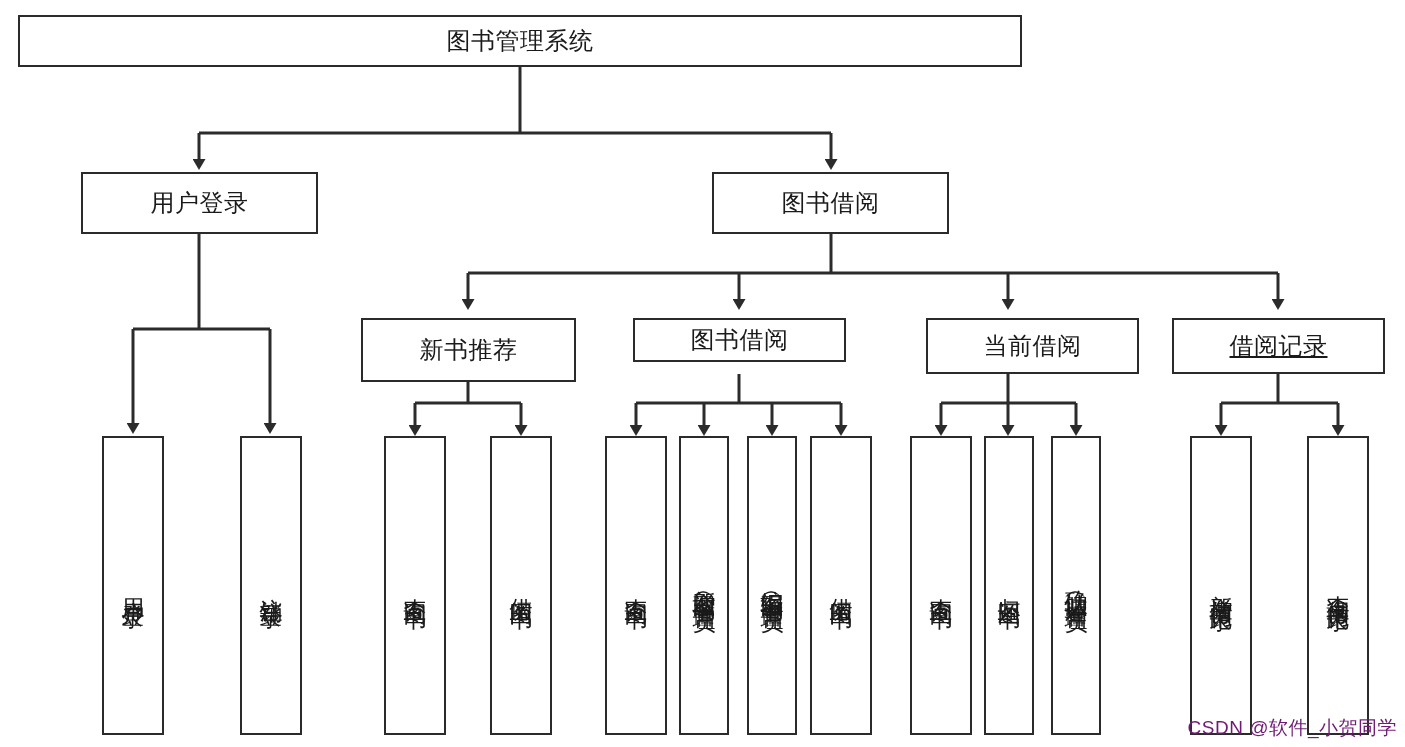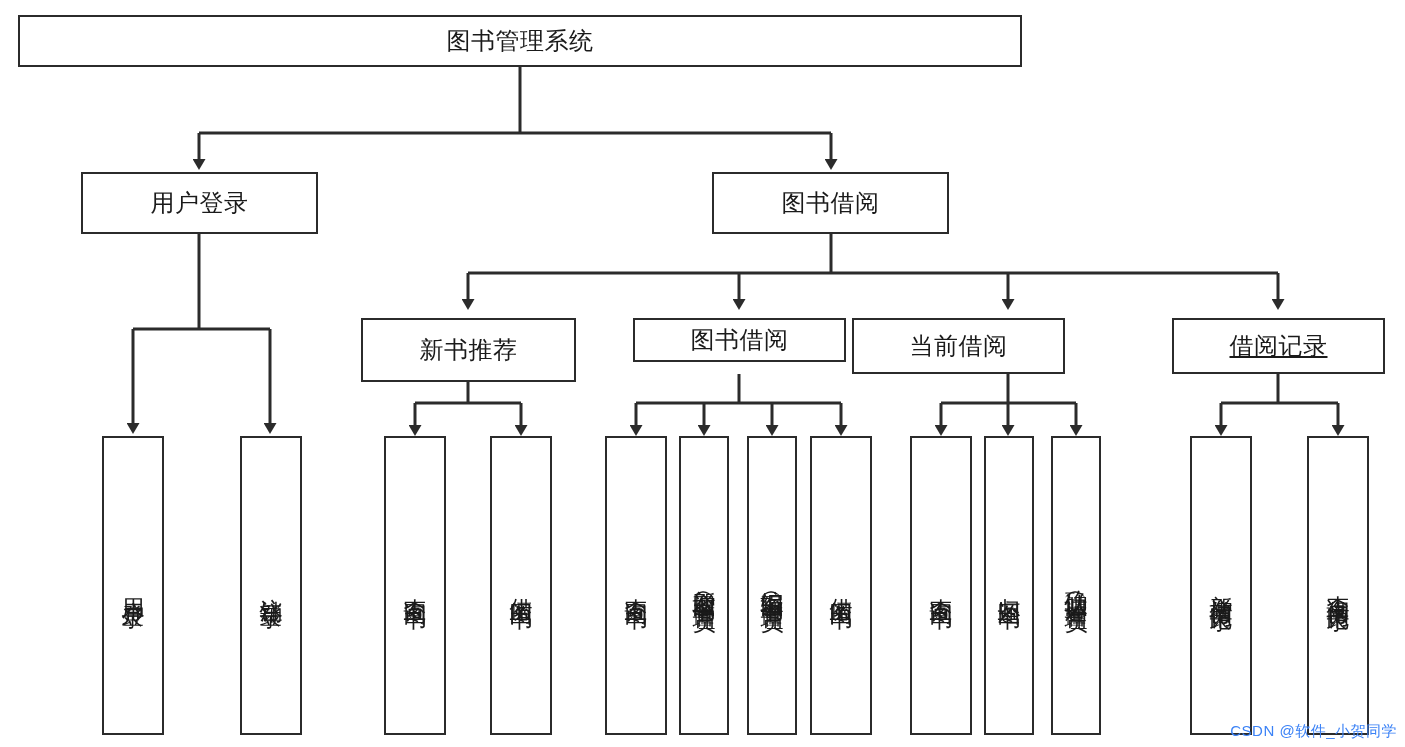--- a/index.html
+++ b/index.html
@@ -56,22 +56,22 @@
     text-orientation: upright;
     font-size: 23px;
     line-height: 1.18;
     letter-spacing: 3px;
     white-space: nowrap;
   }
   .watermark {
     position: absolute;
     right: 8px;
     bottom: 6px;
-    font-size: 15px;
-    color: #3b82f6;
+    font-size: 19px;
+    color: #701a75;
     letter-spacing: 0.5px;
     white-space: nowrap;
   }
 </style>
 </head>
 <body>
 
 <div id="canvas">
 
   <svg class="wires" viewBox="0 0 1405 747">
@@ -134,21 +134,21 @@
   <div class="node h" style="left:712px; top:172px; width:237px; height:62px;">
     <span class="label">图书借阅</span>
   </div>
 
   <div class="node h" style="left:361px; top:318px; width:215px; height:64px;">
     <span class="label">新书推荐</span>
   </div>
   <div class="node h" style="left:633px; top:318px; width:213px; height:44px;">
     <span class="label">图书借阅</span>
   </div>
-  <div class="node h" style="left:852px; top:318px; width:213px; height:56px;">
+  <div class="node h" style="left:926px; top:318px; width:213px; height:56px;">
     <span class="label">当前借阅</span>
   </div>
   <div class="node h" style="left:1172px; top:318px; width:213px; height:56px;text-decoration:underline;">
     <span class="label">借阅记录</span>
   </div>
 
   <div class="node v" style="left:102px; top:436px; width:62px; height:299px;">
     <span class="label">用户登录</span>
   </div>
   <div class="node v" style="left:240px; top:436px; width:62px; height:299px;">

